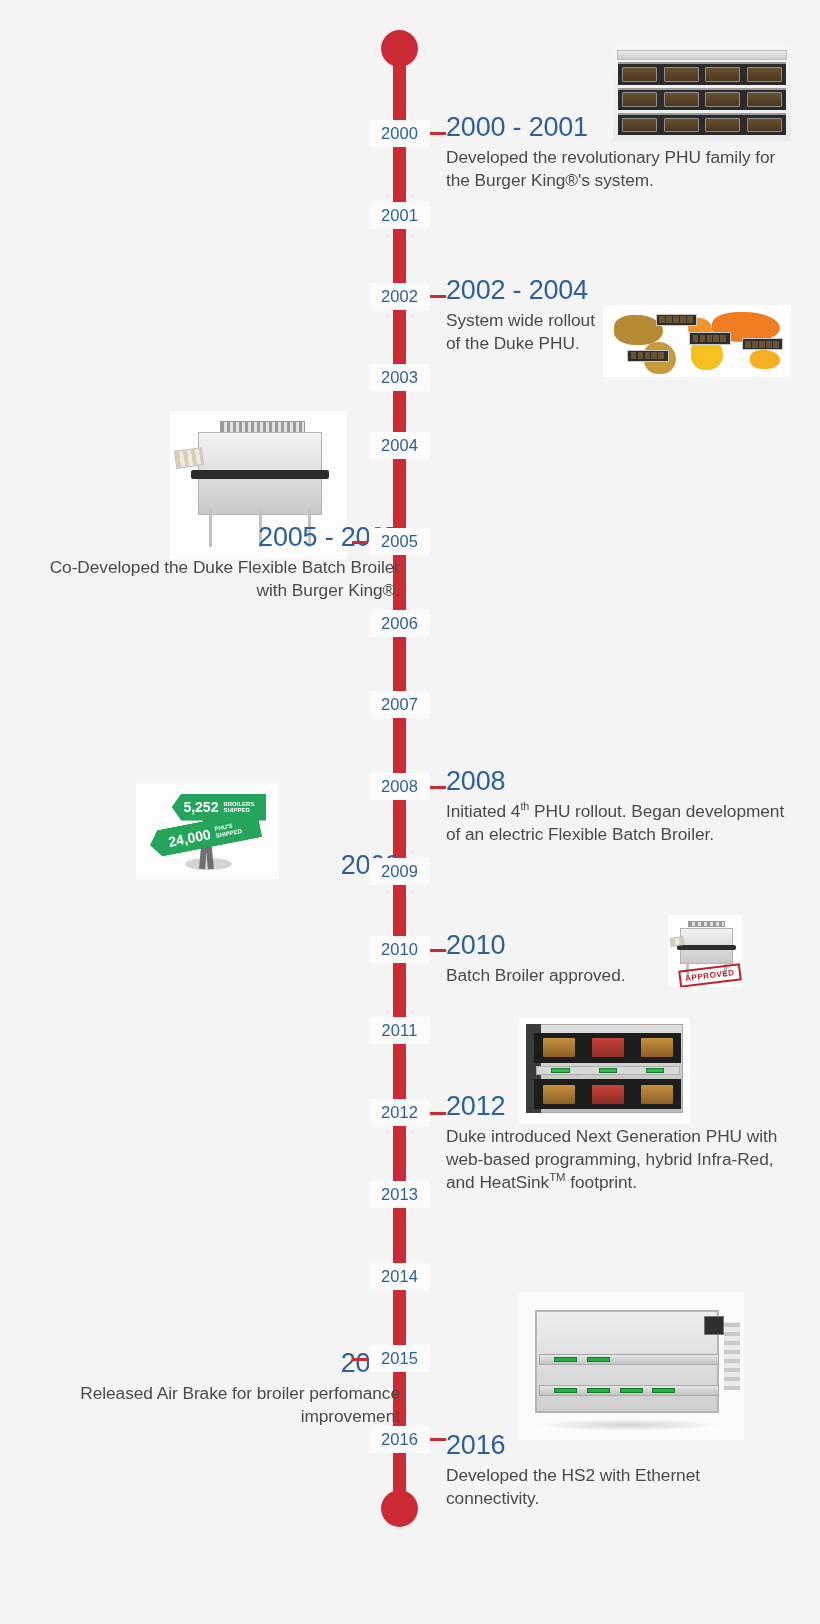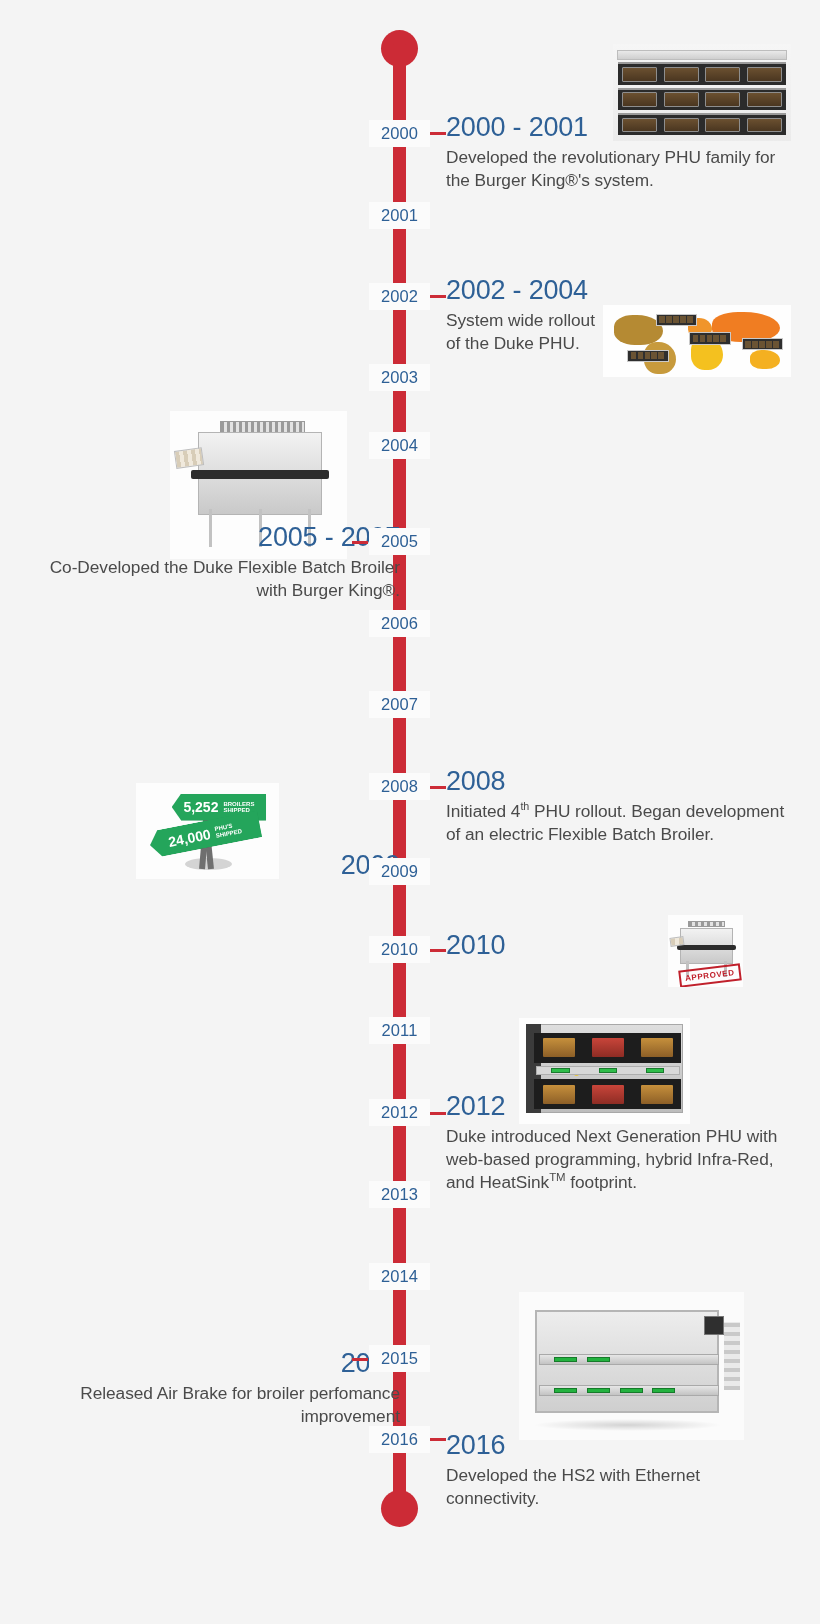--- a/index.html
+++ b/index.html
@@ -378,20 +378,21 @@
     <div class="body" style="top:18%; height:50%;"></div>
     <div class="rail" style="top:42%;"></div>
     <div class="feed" style="left:2%; top:30%; width:18%; height:13%;"></div>
     <div class="leg" style="left:24%; bottom:14%; height:22%;"></div>
     <div class="leg" style="left:74%; bottom:14%; height:22%;"></div>
     <div class="stamp">APPROVED</div>
   </div>
 
   <div class="entry right" style="top:932px;">
     <h2>2010</h2>
+    <p>Batch Broiler approved.</p>
   </div>
 
   <div class="img-box ngphu" style="left:519px; top:1018px; width:171px; height:106px;">
     <div class="shell"></div>
     <div class="sidepanel"></div>
     <div class="dot" style="top:26%;"></div>
     <div class="dot" style="top:38%;"></div>
     <div class="dot" style="top:50%;"></div>
     <div class="deck" style="top:14%;">
       <div class="food"></div>

